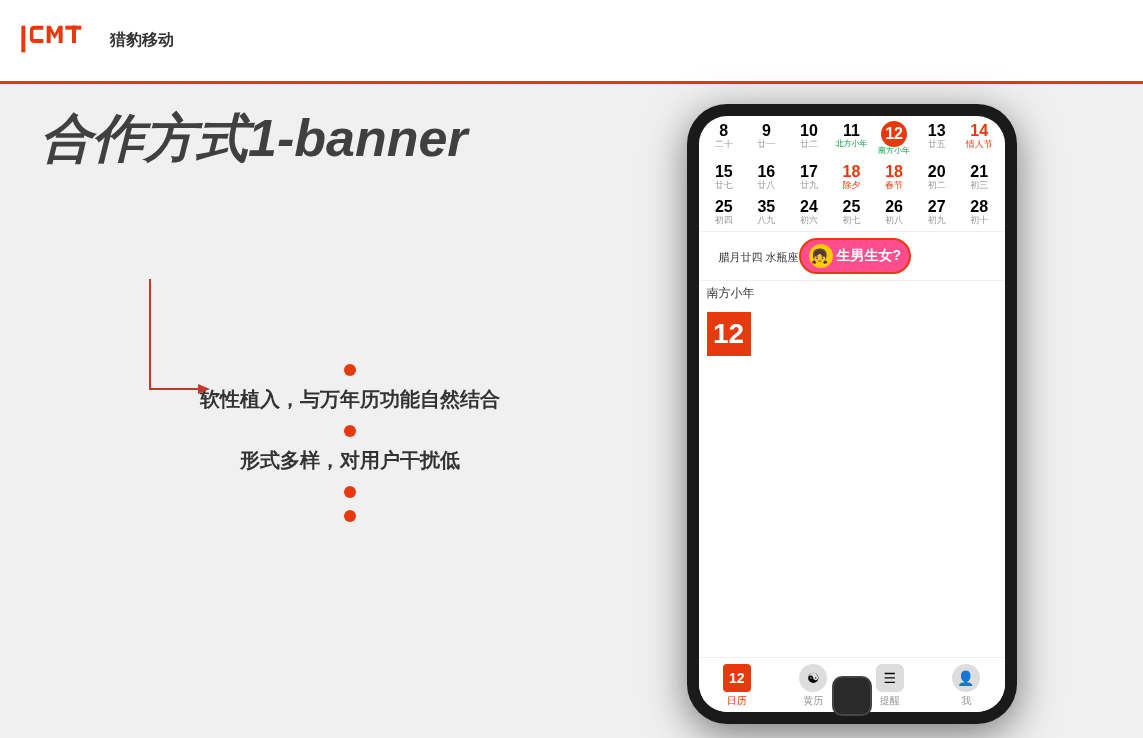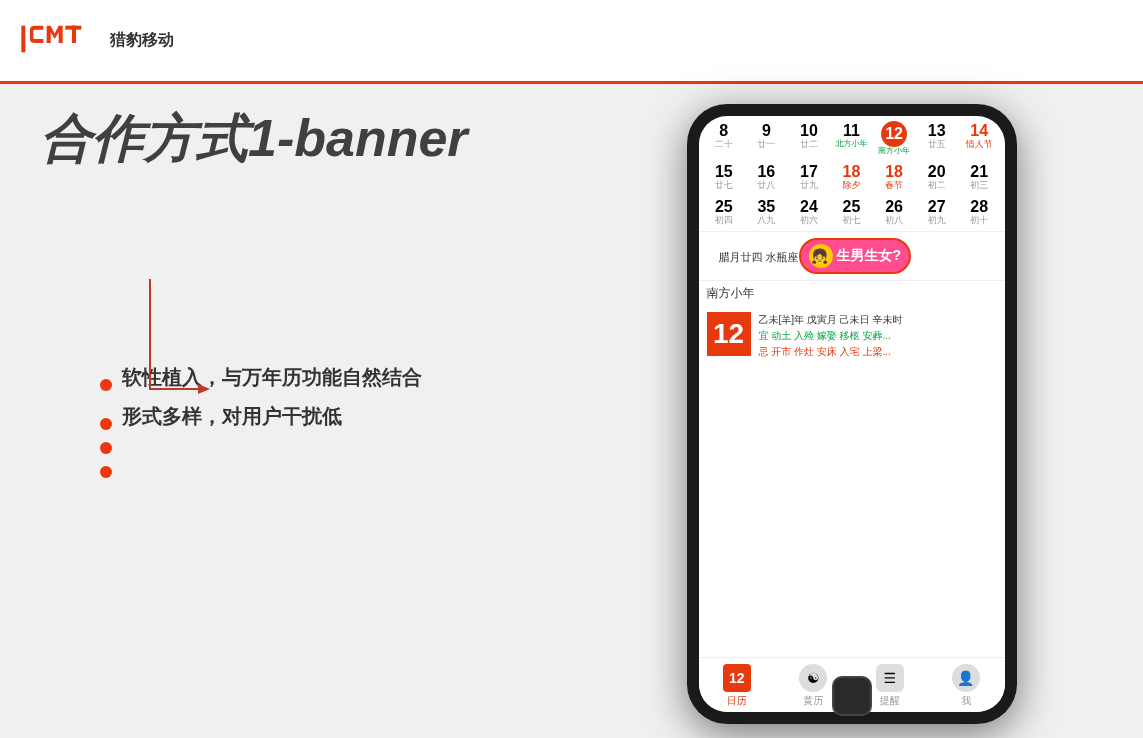--- a/index.html
+++ b/index.html
@@ -81,22 +81,23 @@
     .bullet-list {
       list-style: none;
       margin-left: 60px;
     }
     .bullet-list li {
       font-size: 20px;
       font-weight: bold;
       color: #333;
       margin-bottom: 12px;
       display: flex;
-      align-items: flex-end;
+      align-items: center;
       gap: 10px;
+      flex-direction: column;
     }
     .bullet-dot {
       width: 12px;
       height: 12px;
       background: #e8380d;
       border-radius: 50%;
       flex-shrink: 0;
     }
 
     
@@ -472,25 +473,20 @@
           </div>
         </div>
 
         <div style="padding: 4px 8px; font-size:12px; color:#333; background:white;">
           <span>南方小年</span>
         </div>
 
         <div class="detail-area">
           <div class="detail-date-box">
             <div class="big-date">12</div>
-            <div class="date-details">
-              <div>乙未[羊]年 戊寅月 己未日 辛未时</div>
-              <div class="yi-text">宜  动土 入殓 嫁娶 移柩 安葬...</div>
-              <div class="ji-text">忌  开市 作灶 安床 入宅 上梁...</div>
-            </div>
           </div>
         </div>
 
 
         <div class="bottom-nav">
           <div class="nav-item active">
             <div class="nav-cal-num">12</div>
             <span class="nav-label" style="color:#e8380d">日历</span>
           </div>
           <div class="nav-item">

